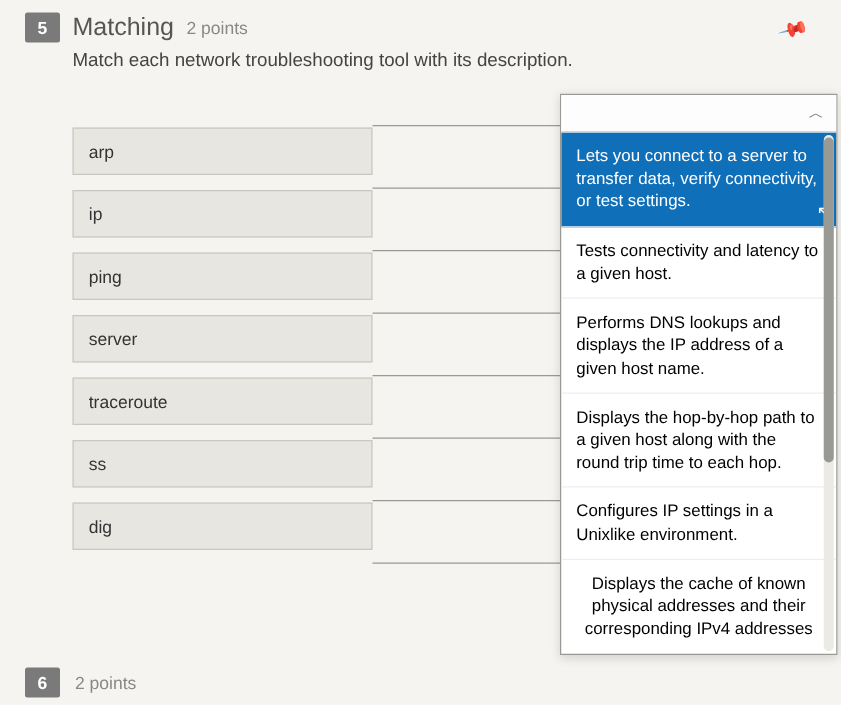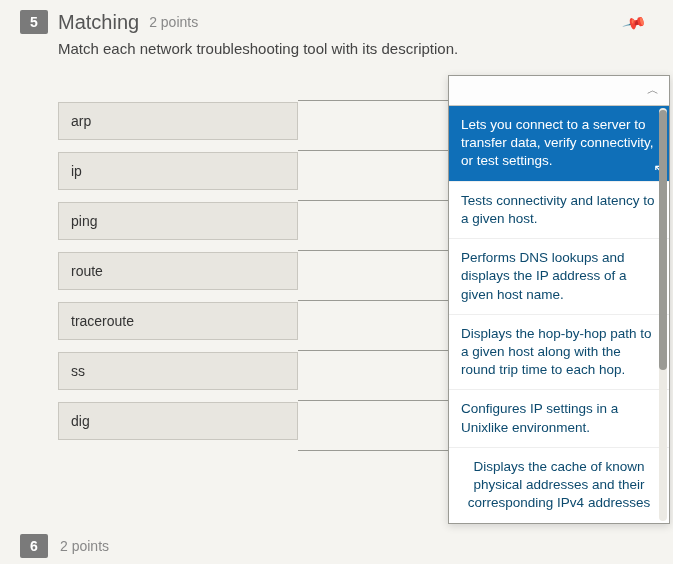--- a/index.html
+++ b/index.html
@@ -77,21 +77,21 @@
   }
   .dd-caret { color: #666; font-size: 12px; }
   .dd-list {
     max-height: 420px;
     overflow-y: auto;
   }
   .dd-option {
     padding: 10px 12px;
     font-size: 13.5px;
     line-height: 1.35;
-    color: #0c4a6e;
+    color: #000000;
     border-bottom: 1px solid #eee;
     cursor: pointer;
     position: relative;
   }
   .dd-option:last-child { border-bottom: none; text-align: center; }
   .dd-option.highlight {
     background: #0f6fb8;
     color: #fff;
   }
   .dd-cursor {
@@ -129,21 +129,21 @@
     <span class="q-points">2 points</span>
     <span class="pin-icon">📌</span>
   </div>
   <div class="prompt">Match each network troubleshooting tool with its description.</div>
 
   <div class="match-area">
     <div class="term-col">
       <div class="term">arp</div>
       <div class="term">ip</div>
       <div class="term">ping</div>
-      <div class="term">route</div>
+      <div class="term">server</div>
       <div class="term">traceroute</div>
       <div class="term">ss</div>
       <div class="term">dig</div>
     </div>
 
     <div class="connector-col">
       <div class="connector" style="top:19px"></div>
       <div class="connector" style="top:69px"></div>
       <div class="connector" style="top:119px"></div>
       <div class="connector" style="top:169px"></div>

